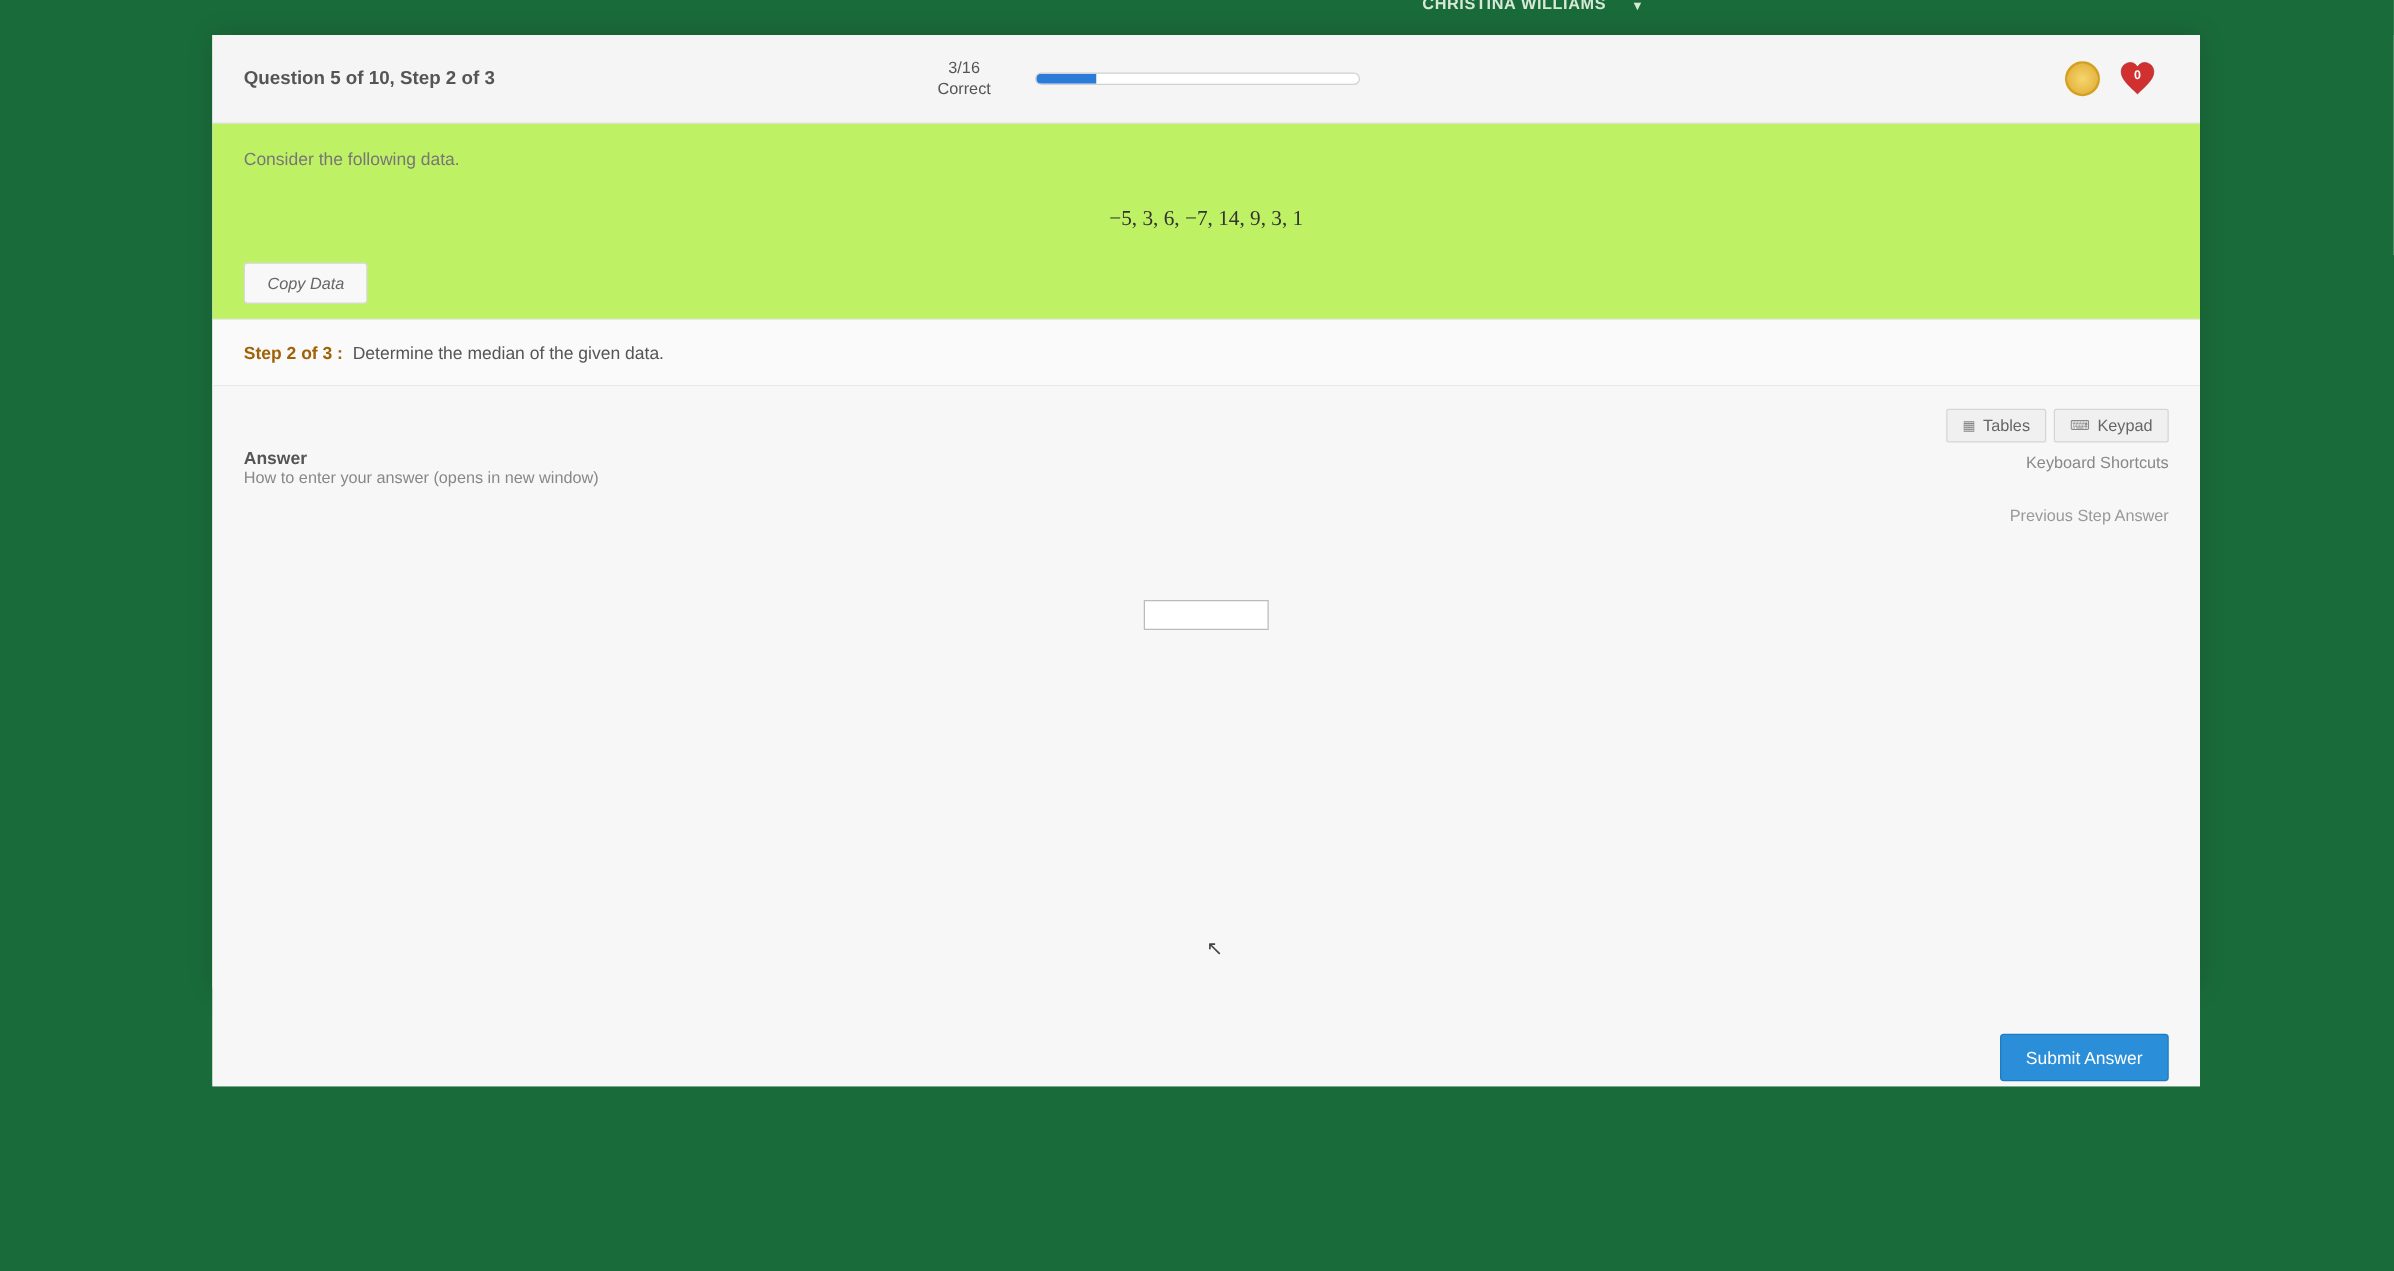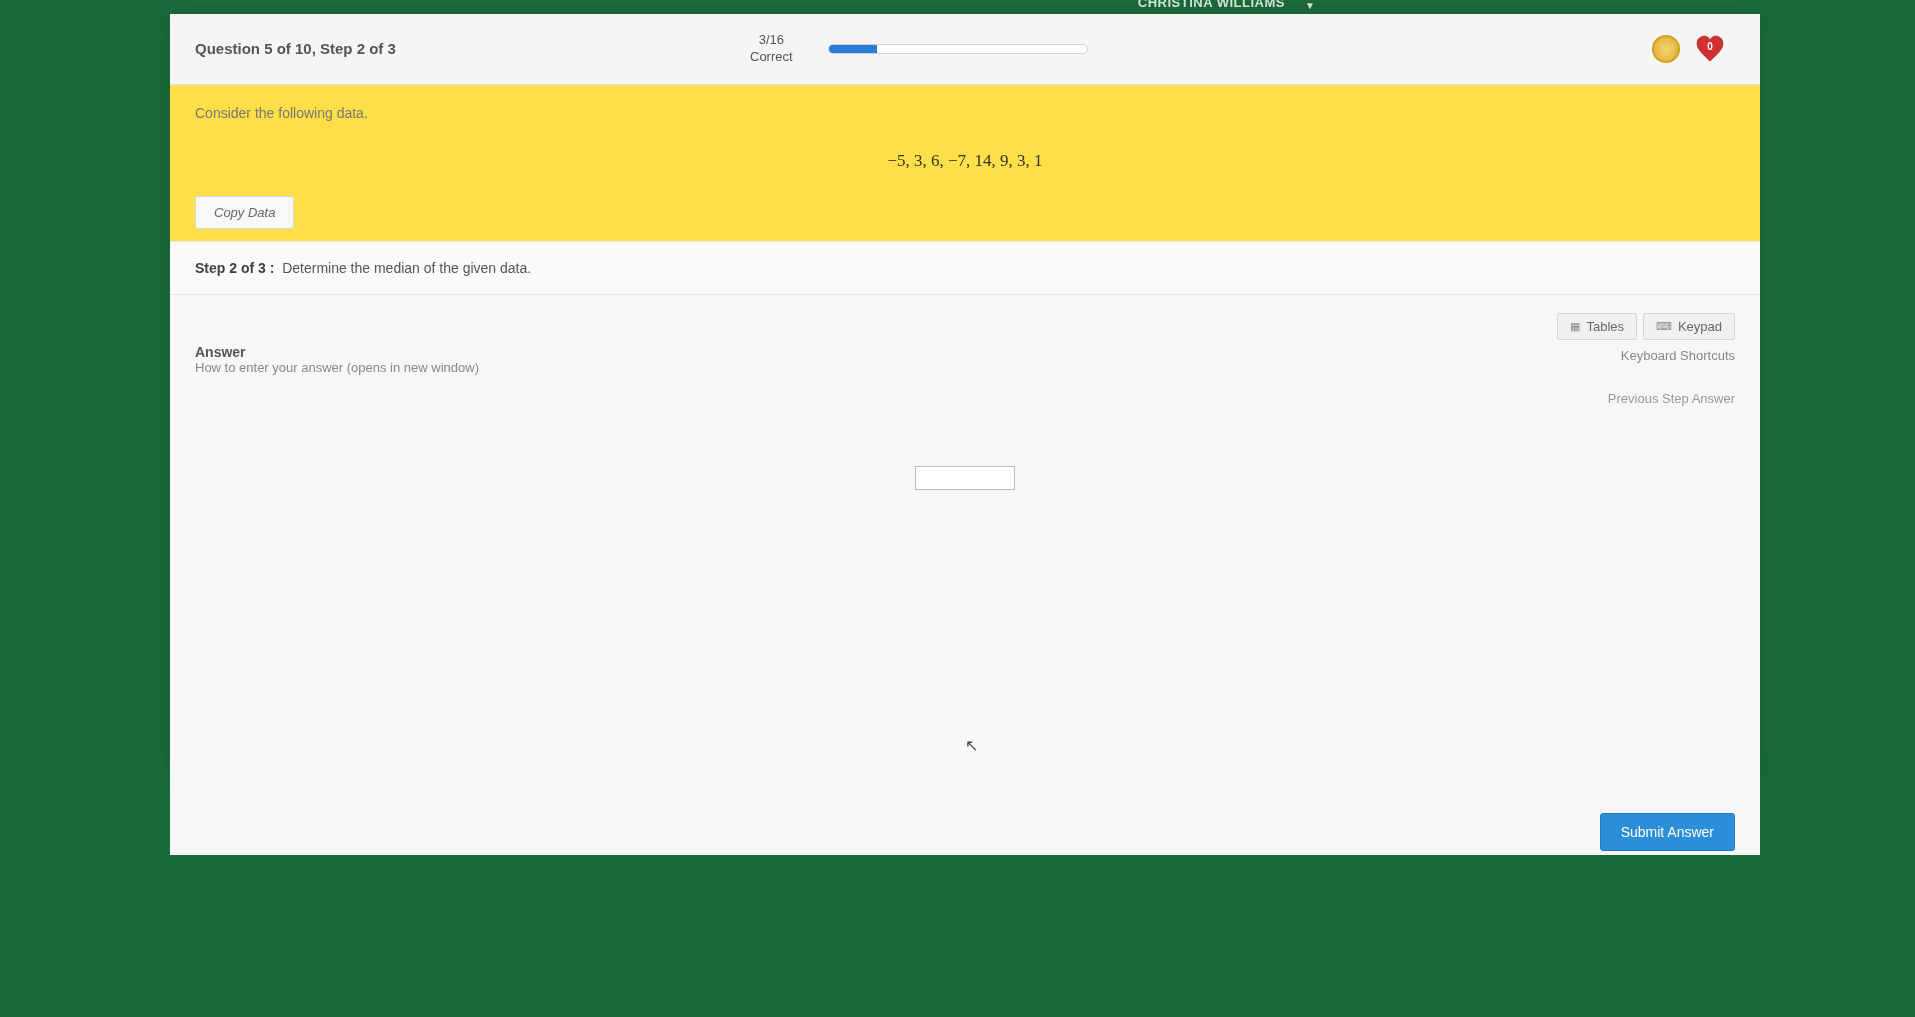--- a/index.html
+++ b/index.html
@@ -6,21 +6,21 @@
     body {
       font-family: Arial, Helvetica, sans-serif;
       background: #1a6b3a;
       width: 1915px;
       height: 1017px;
       overflow: hidden;
       position: relative;
     }
     .top-bar {
       background: #1a6b3a;
-      height: 14px;
+      height: 28px;
       position: relative;
     }
     .user-label {
       position: absolute;
       top: -5px;
       right: 630px;
       color: #d8e8d8;
       font-size: 13px;
       font-weight: bold;
       letter-spacing: 0.5px;
@@ -118,21 +118,21 @@
       top: 6px;
       left: 50%;
       transform: translateX(-50%);
       color: #fff;
       font-size: 10px;
       font-weight: bold;
     }
     .question-body {
       padding: 20px 25px 12px 25px;
       border-bottom: 1px solid #e8e8e8;
-      background: #fde047;
+      background: #bef264;
     }
     .consider-text {
       font-size: 14px;
       color: #777;
       margin-bottom: 30px;
     }
     .data-display {
       text-align: center;
       font-size: 17px;
       color: #333;
@@ -156,21 +156,21 @@
     }
     .step-section {
       padding: 18px 25px;
       border-bottom: 1px solid #e8e8e8;
       background: #fafafa;
     }
     .step-label {
       font-size: 14px;
       color: #555;
     }
-    .step-label b { color: #404040; }
+    .step-label b { color: #a16207; }
     .answer-section {
       padding: 18px 25px;
       background: #f7f7f7;
       position: relative;
       min-height: 560px;
     }
     .answer-header-row {
       display: flex;
       justify-content: space-between;
       align-items: center;

